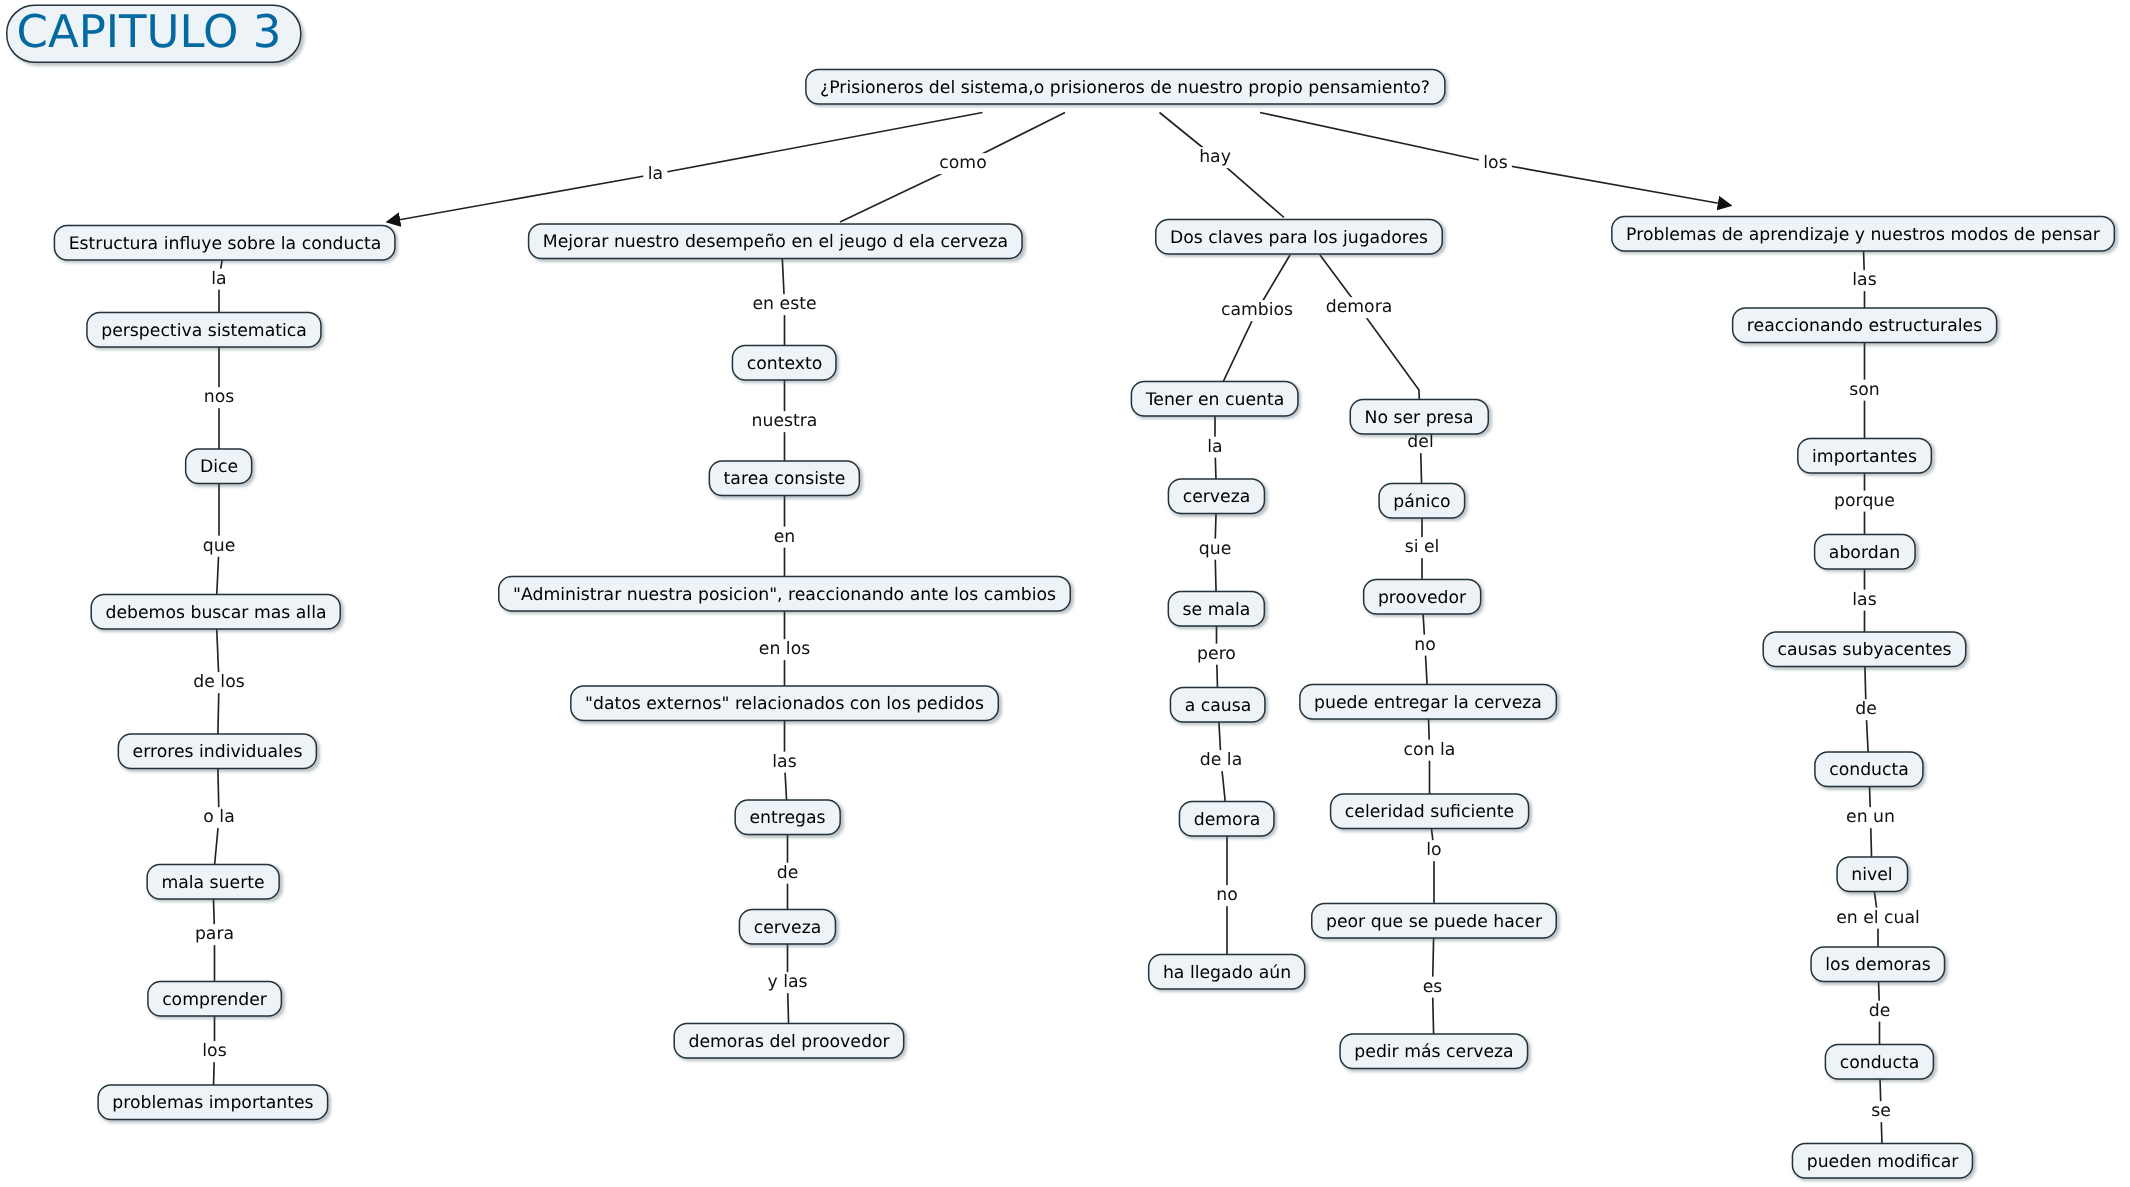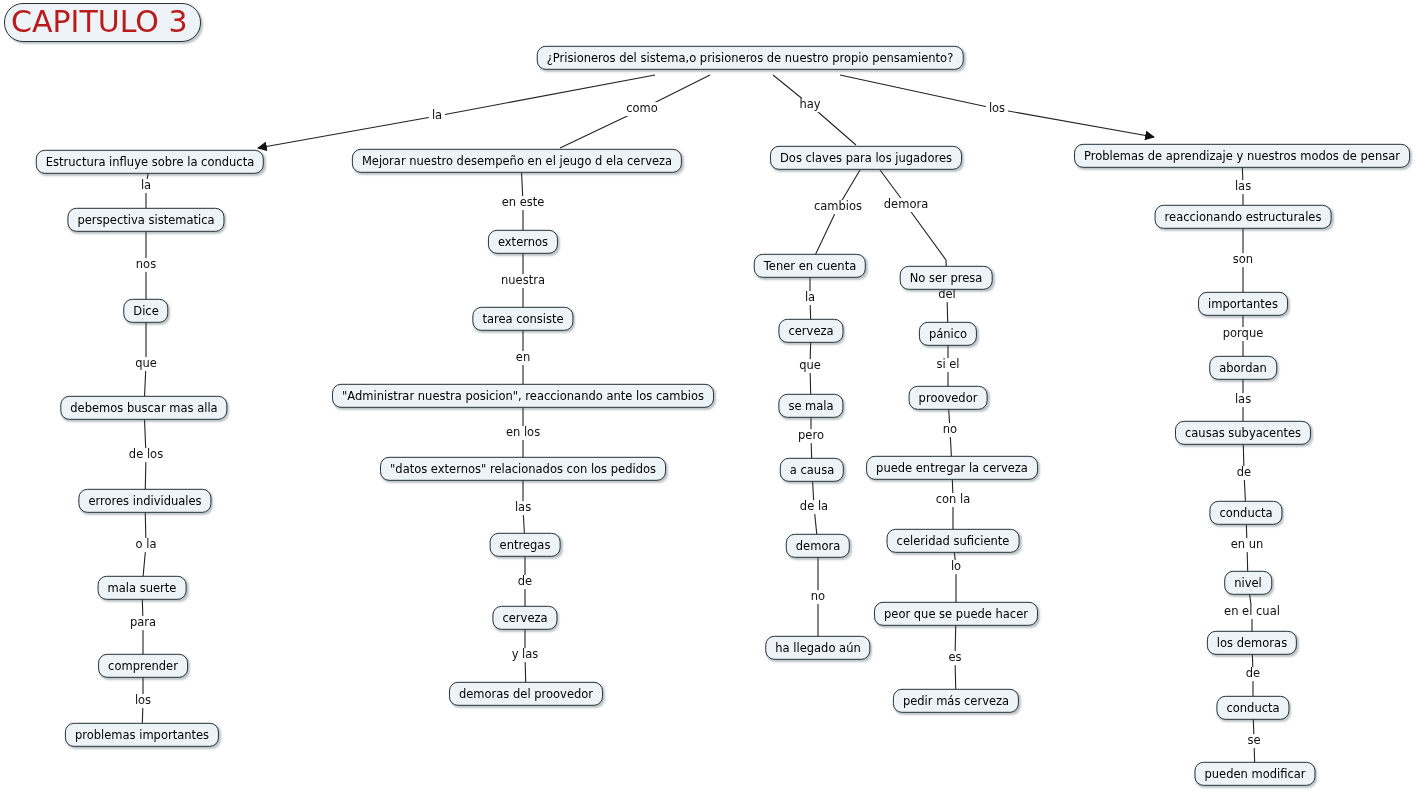--- a/index.html
+++ b/index.html
@@ -33,21 +33,21 @@
   }
   .title-box{
     position:absolute;left:4px;top:3px;
     background:#edf3f6;
     border:1.5px solid #24333b;
     border-radius:19px;
     padding:1px 12px 3px 6px;
     font-size:30px;line-height:1.1;
     z-index:3;
     box-shadow:2px 2px 2px rgba(70,90,100,0.35);
-    color:#b91c1c;
+    color:#0369a1;
   }
 </style>
 </head>
 <body>
 
 <svg class="wires" width="1420" height="791">
   <defs>
     <marker id="arrow" viewBox="0 0 10 10" refX="9" refY="5" markerWidth="9" markerHeight="9" orient="auto-start-reverse">
       <path d="M0,0 L10,5 L0,10 z" fill="#111"></path>
     </marker>
@@ -75,37 +75,37 @@
 
 <div class="node" style="left:750px;top:58px">¿Prisioneros del sistema,o prisioneros de nuestro propio pensamiento?</div>
 
 <div class="link" style="left:437px;top:116px">la</div>
 <div class="link" style="left:642px;top:109px">como</div>
 <div class="link" style="left:810px;top:105px">hay</div>
 <div class="link" style="left:997px;top:109px">los</div>
 
 <div class="node" style="left:150px;top:162px">Estructura influye sobre la conducta</div>
 <div class="link" style="left:146px;top:186px">la</div>
-<div class="node" style="left:146px;top:220px">perspectiva sistematica</div>
+<div class="node" style="left:136px;top:220px">perspectiva sistematica</div>
 <div class="link" style="left:146px;top:265px">nos</div>
 <div class="node" style="left:146px;top:311px">Dice</div>
 <div class="link" style="left:146px;top:364px">que</div>
 <div class="node" style="left:144px;top:408px">debemos buscar mas alla</div>
 <div class="link" style="left:146px;top:455px">de los</div>
 <div class="node" style="left:145px;top:501px">errores individuales</div>
 <div class="link" style="left:146px;top:545px">o la</div>
 <div class="node" style="left:142px;top:588px">mala suerte</div>
 <div class="link" style="left:143px;top:623px">para</div>
 <div class="node" style="left:143px;top:666px">comprender</div>
 <div class="link" style="left:143px;top:701px">los</div>
 <div class="node" style="left:142px;top:735px">problemas importantes</div>
 
 <div class="node" style="left:517px;top:161px">Mejorar nuestro desempeño en el jeugo d ela cerveza</div>
 <div class="link" style="left:523px;top:203px">en este</div>
-<div class="node" style="left:523px;top:242px">externos</div>
+<div class="node" style="left:523px;top:242px">contexto</div>
 <div class="link" style="left:523px;top:281px">nuestra</div>
 <div class="node" style="left:523px;top:319px">tarea consiste</div>
 <div class="link" style="left:523px;top:358px">en</div>
 <div class="node" style="left:523px;top:396px">"Administrar nuestra posicion", reaccionando ante los cambios</div>
 <div class="link" style="left:523px;top:433px">en los</div>
 <div class="node" style="left:523px;top:469px">"datos externos" relacionados con los pedidos</div>
 <div class="link" style="left:523px;top:508px">las</div>
 <div class="node" style="left:525px;top:545px">entregas</div>
 <div class="link" style="left:525px;top:582px">de</div>
 <div class="node" style="left:525px;top:618px">cerveza</div>

